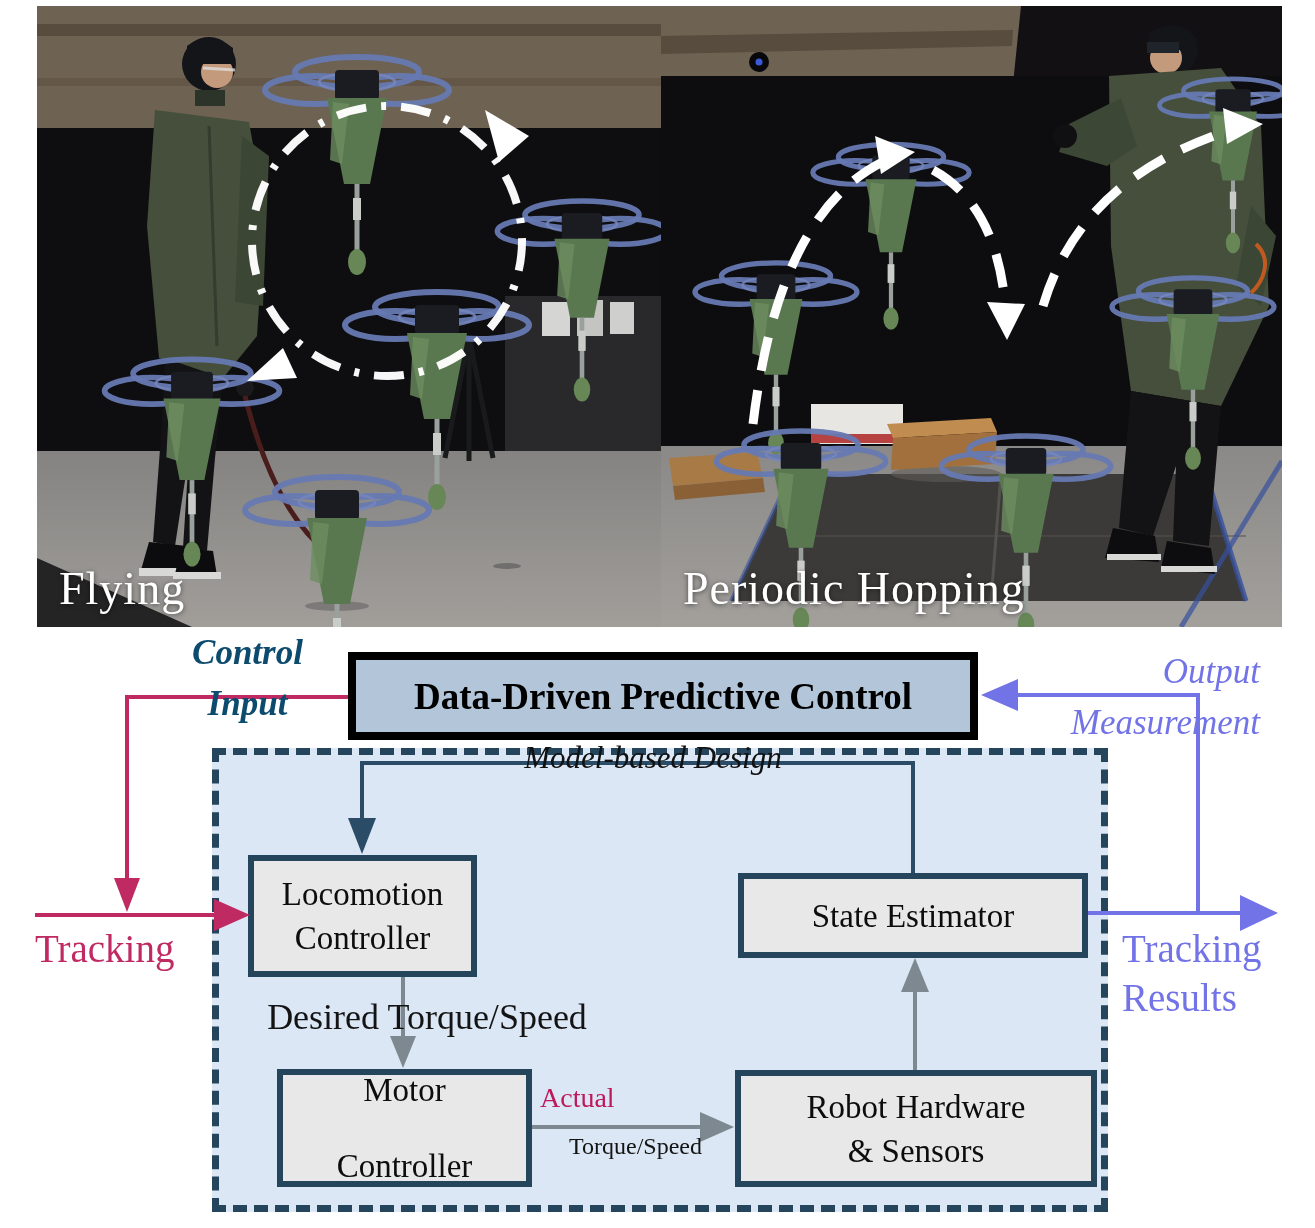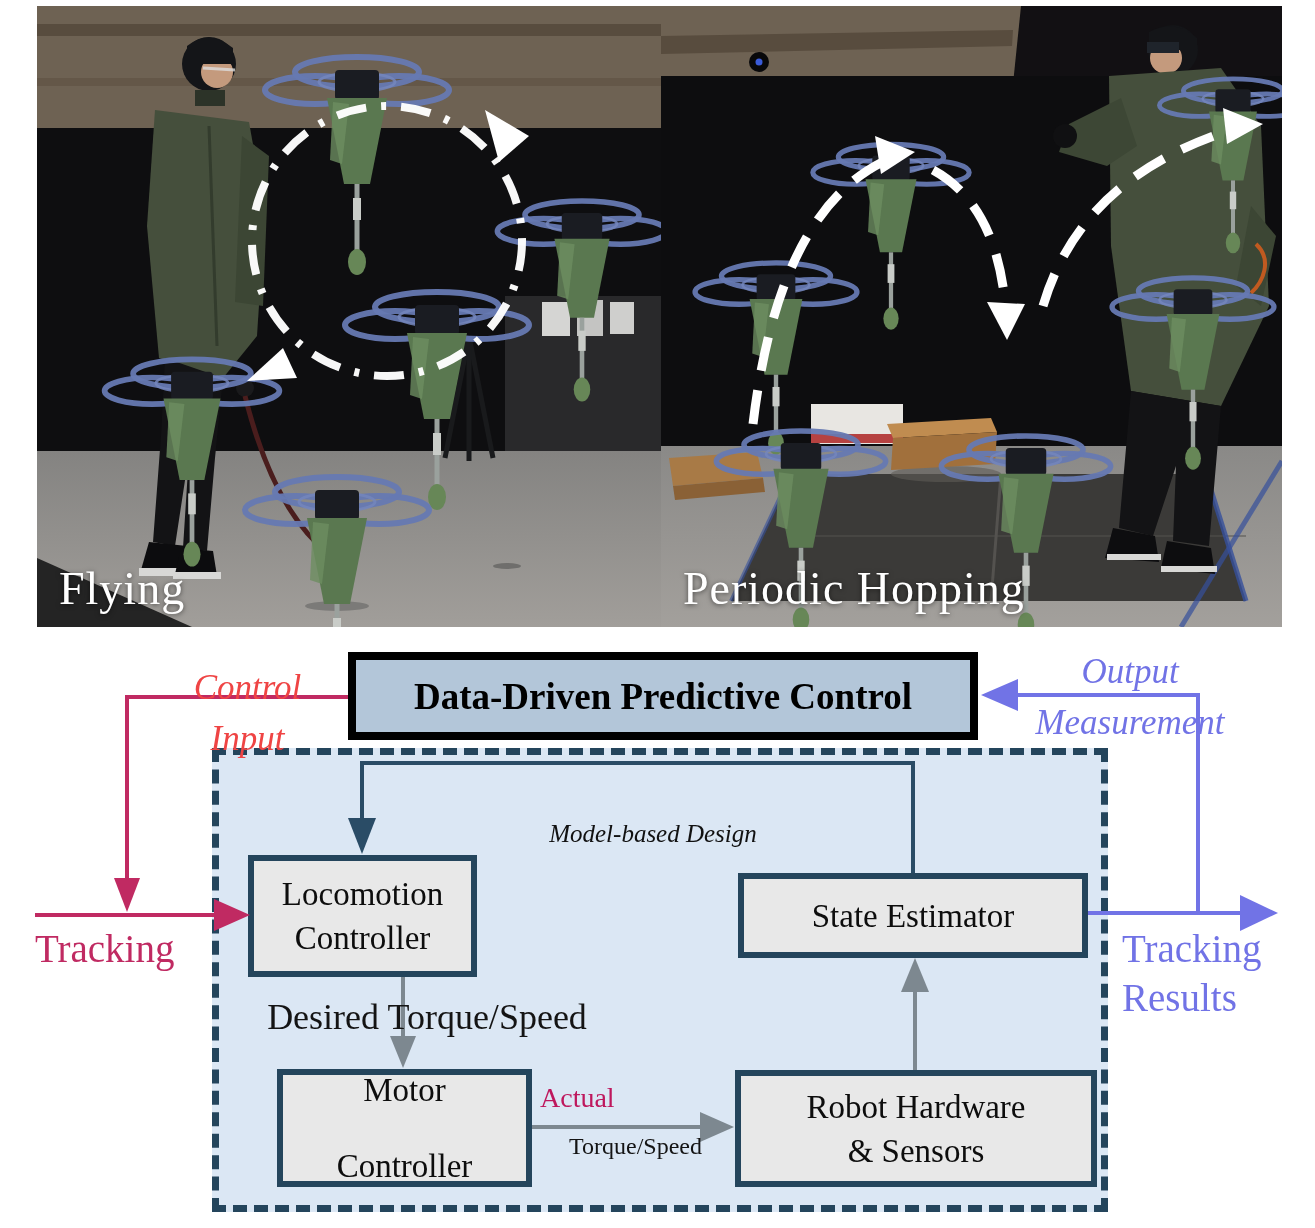--- a/index.html
+++ b/index.html
@@ -20,25 +20,25 @@
   #container-box{left:212px;top:748px;width:896px;height:464px;background:#dbe7f4;
                  border:7px dashed #24455c;box-sizing:border-box;}
   .dbox{position:absolute;border:6px solid #24455c;background:#e8e8e8;box-sizing:border-box;
         display:flex;flex-direction:column;align-items:center;justify-content:center;
         text-align:center;color:#0d0d0d;font-size:33px;line-height:44px;}
   #box-locomotion{left:248px;top:855px;width:229px;height:122px;}
   #box-state{left:738px;top:873px;width:350px;height:85px;}
   #box-motor{left:277px;top:1069px;width:255px;height:118px;gap:32px;}
   #box-robot{left:735px;top:1070px;width:362px;height:117px;}
   .lbl{position:absolute;}
-  #lbl-model{left:453px;top:820px;width:400px;text-align:center;font-style:italic;
-             font-size:25px;color:#111;}
-  #lbl-control{left:145px;top:662px;width:205px;text-align:center;font-style:italic;
-               font-size:35px;line-height:51px;color:#ef4444;}
-  #lbl-output{left:1000px;top:646px;width:260px;text-align:center;font-style:italic;
+  #lbl-model{left:453px;top:740px;width:400px;text-align:center;font-style:italic;
+             font-size:31px;color:#111;}
+  #lbl-control{left:145px;top:627px;width:205px;text-align:center;font-style:italic;
+               font-size:35px;line-height:51px;color:#0c4a6e;font-weight:bold;}
+  #lbl-output{left:1000px;top:646px;width:260px;text-align:right;font-style:italic;
               font-size:35px;line-height:51px;color:#7173e6;}
   #lbl-trackref{left:35px;top:924px;font-size:39px;line-height:49px;color:#c02a62;}
   #lbl-trackres{left:1122px;top:924px;font-size:39px;line-height:49px;color:#7173e6;}
   #lbl-desired{left:262px;top:996px;width:330px;text-align:center;font-size:36px;color:#141414;}
   #lbl-actual{left:540px;top:1082px;width:190px;text-align:left;font-size:28px;color:#be185d;}
   #lbl-torque{left:538px;top:1133px;width:195px;text-align:center;font-size:24px;color:#141414;}
   #arrow-overlay{left:0;top:0;pointer-events:none;}
 </style>
 </head>
 <body>

